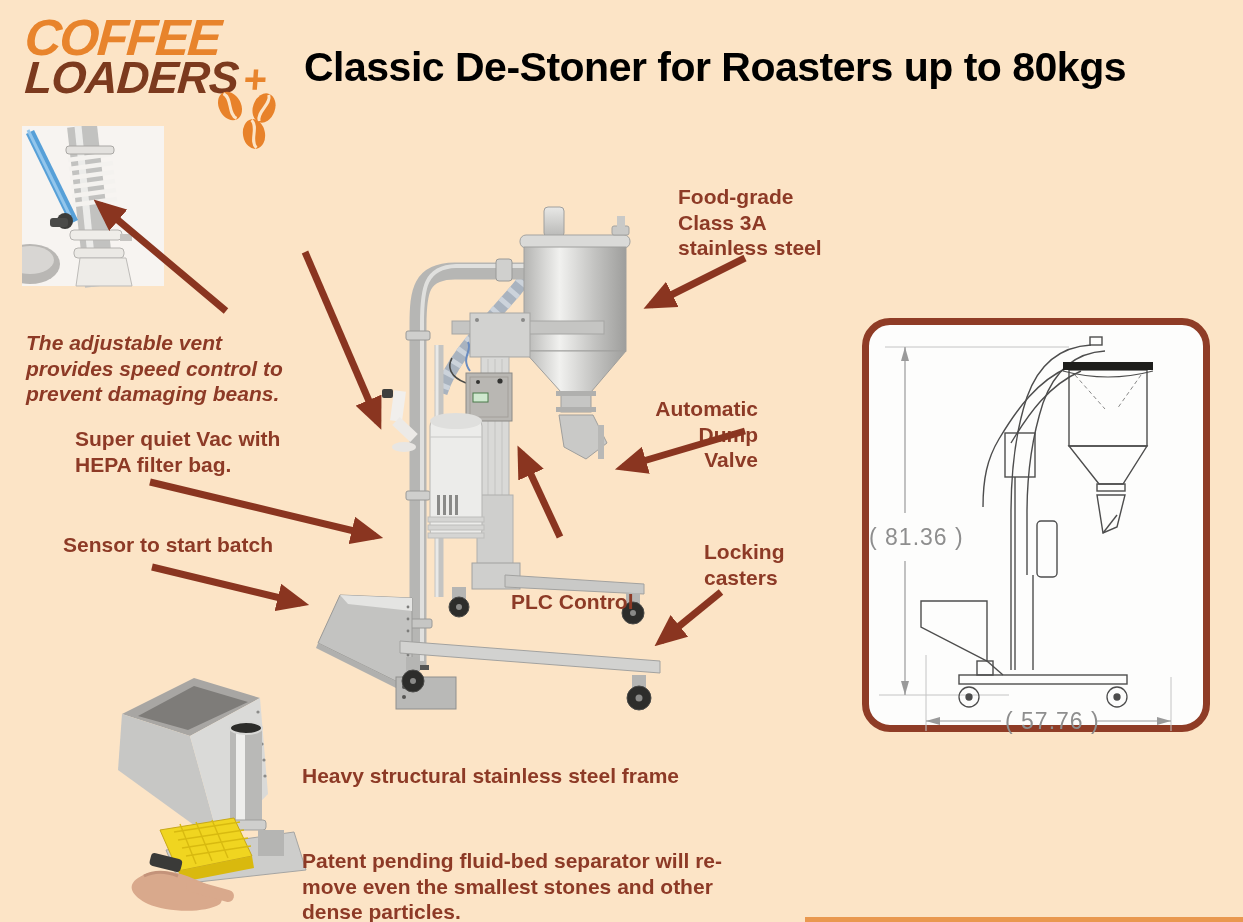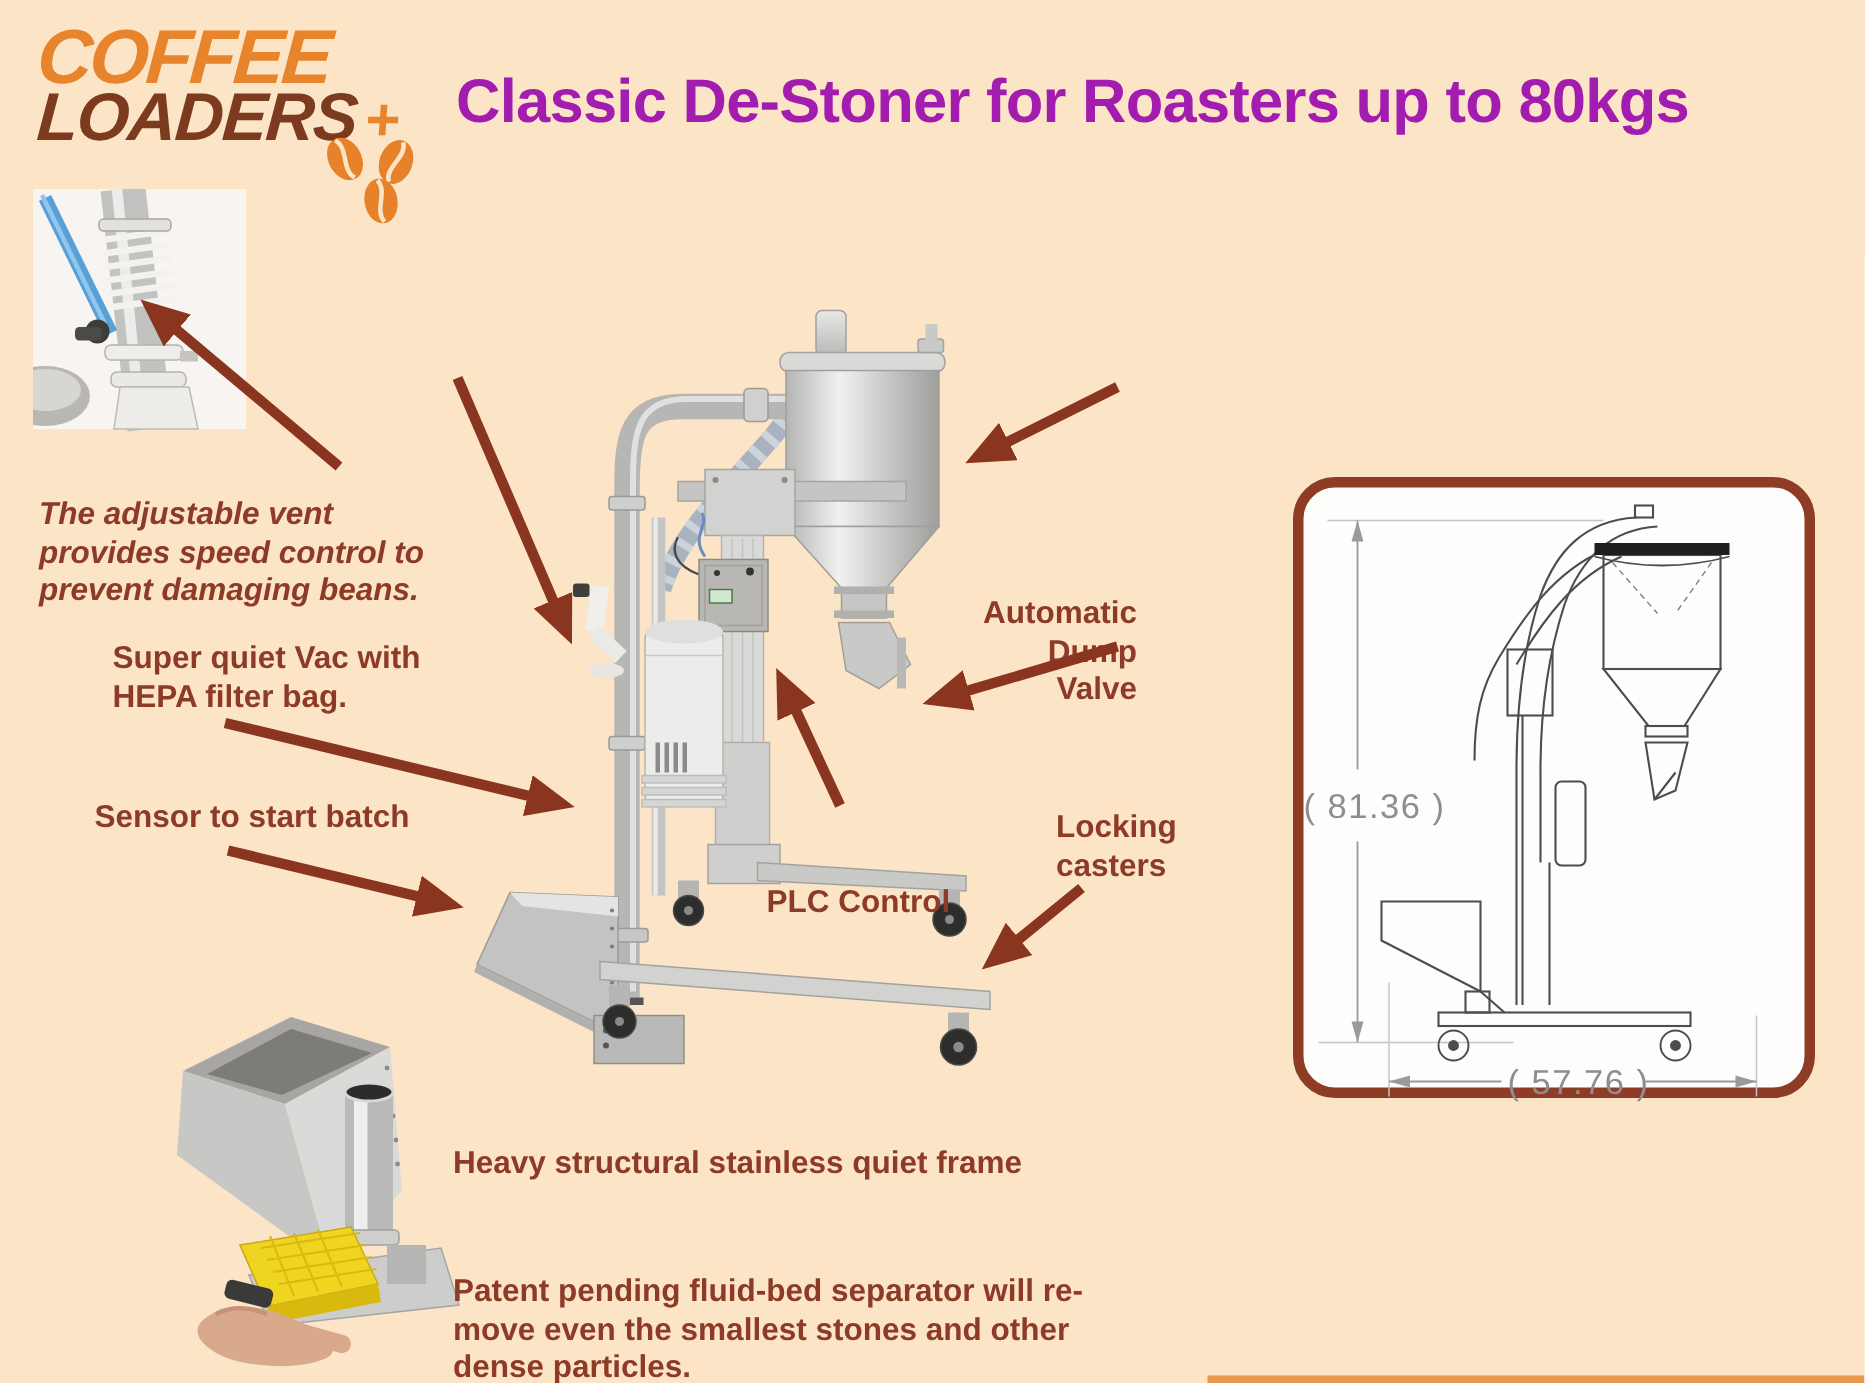--- a/index.html
+++ b/index.html
@@ -12,21 +12,21 @@
   
   .logo{left:25px; top:12px; width:255px; height:132px;}
   .logo-word{font-style:italic; font-weight:800; line-height:1; transform:skewX(-4deg); white-space:nowrap;}
   .logo-coffee{font-size:51px; color:#e8842c; letter-spacing:-2px;}
   .logo-loaders{font-size:45px; color:#7c3a1e; letter-spacing:-1px; margin-top:-8px;}
   .logo-plus{color:#e8842c; font-size:40px; margin-left:5px;}
   .logo-beans{right:-12px; bottom:-10px;}
   
   .title{
     left:290px; top:44px; width:850px; text-align:center;
-    font-size:41px; font-weight:700; color:#a21caf; letter-spacing:-0.5px;
+    font-size:41px; font-weight:700; color:#000000; letter-spacing:-0.5px;
   }
   
   .callout{
     font-size:21px; font-weight:600; color:#8d3a26; line-height:1.22;
   }
   .nowrap{white-space:nowrap;}
   .c-blow{left:252px; top:139px; width:250px;}
   .c-food{left:678px; top:184px; width:148px;}
   .c-vent{left:26px;  top:330px; width:264px;font-style:italic;}
   .c-dump{left:640px; top:396px; width:118px;text-align:right;}
@@ -305,27 +305,28 @@
       <line x1="57" y1="330" x2="57" y2="406" stroke="#c4c4c4" stroke-width="1"></line>
       <line x1="302" y1="352" x2="302" y2="406" stroke="#c4c4c4" stroke-width="1"></line>
       <line x1="57" y1="396" x2="132" y2="396" stroke="#9a9a9a" stroke-width="1.2"></line>
       <line x1="228" y1="396" x2="302" y2="396" stroke="#9a9a9a" stroke-width="1.2"></line>
       <polygon points="71,392 57,396 71,400" fill="#9a9a9a"></polygon>
       <polygon points="288,392 302,396 288,400" fill="#9a9a9a"></polygon>
       <text class="dim-text" x="136" y="404">( 57.76 )</text>
     </svg>
   </div>
 
+  <div class="abs callout c-food">Food-grade Class 3A stainless steel</div>
   <div class="abs callout c-vent">The adjustable vent provides speed control to prevent damaging beans.</div>
   <div class="abs callout c-dump">Automatic Dump Valve</div>
   <div class="abs callout c-vac">Super quiet Vac with HEPA filter bag.</div>
   <div class="abs callout c-plc nowrap">PLC Control</div>
   <div class="abs callout c-sensor nowrap">Sensor to start batch</div>
   <div class="abs callout c-casters">Locking casters</div>
-  <div class="abs callout c-frame nowrap">Heavy structural stainless quiet frame</div>
+  <div class="abs callout c-frame nowrap">Heavy structural stainless steel frame</div>
   <div class="abs callout c-patent">Patent pending fluid-bed separator will re-move even the smallest stones and other dense particles.</div>
 
   <svg class="abs arrows" width="1243" height="922" viewBox="0 0 1243 922">
     <defs>
       <marker id="ah" markerUnits="strokeWidth" markerWidth="4.6" markerHeight="4" refX="3.4" refY="2" orient="auto">
         <path d="M0,0 L4.6,2 L0,4 Z" fill="#8a3520"></path>
       </marker>
     </defs>
     <g stroke="#8a3520" stroke-width="7" marker-end="url(#ah)">
       <line x1="305" y1="252" x2="378" y2="422"></line>

